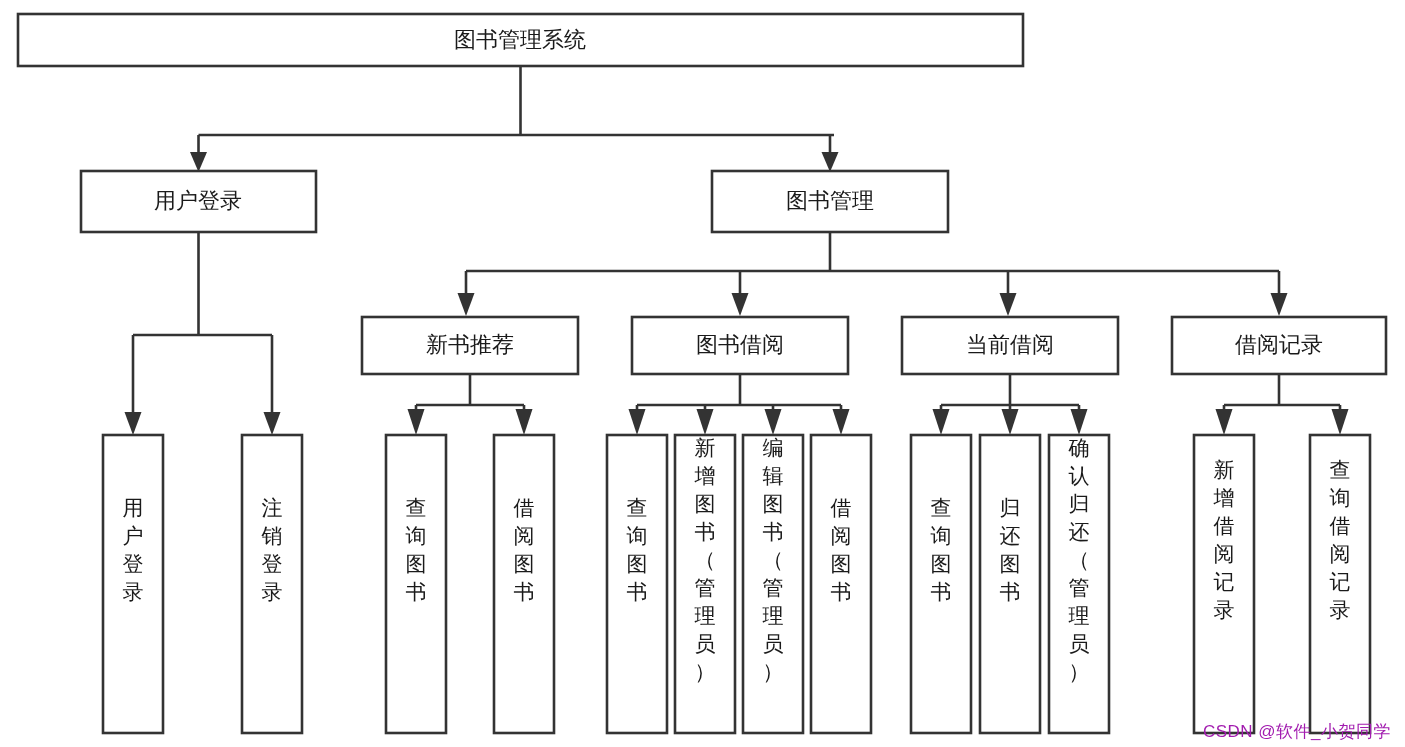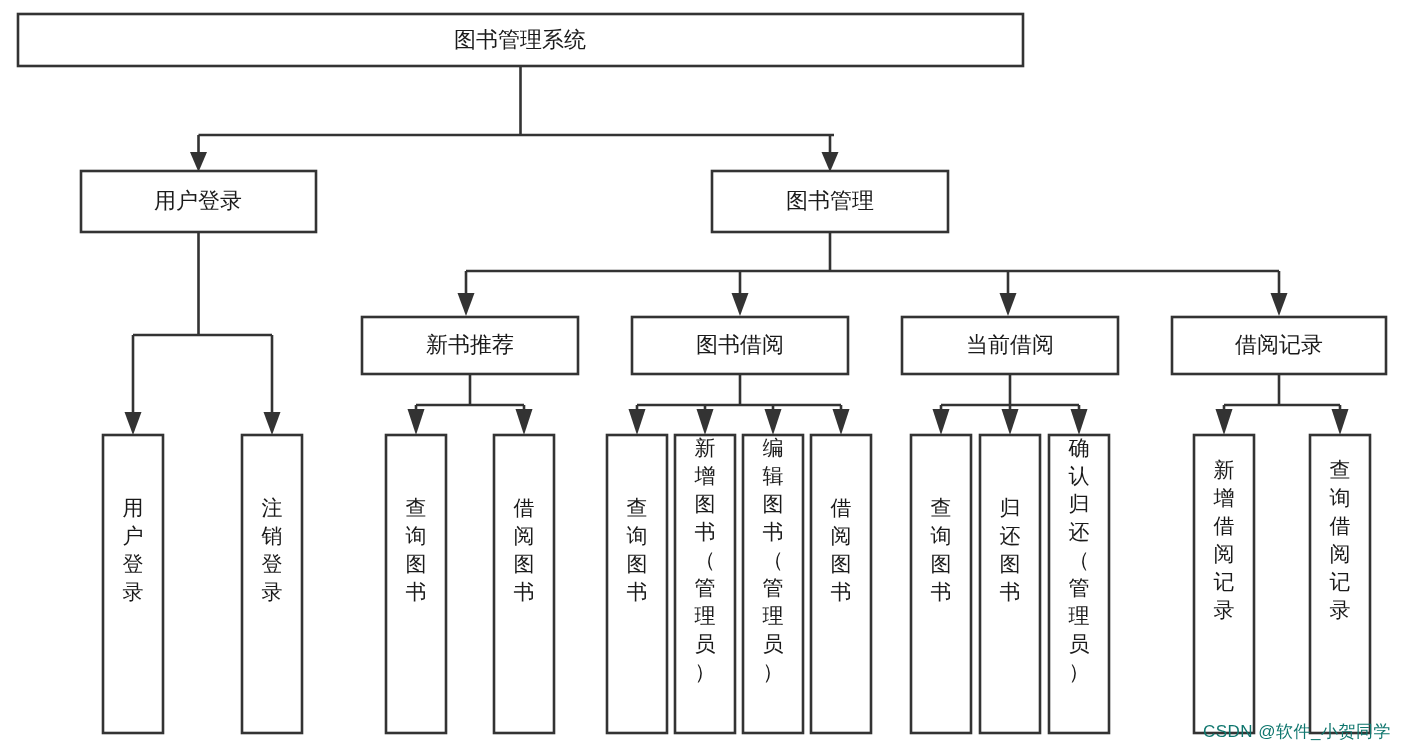--- a/index.html
+++ b/index.html
@@ -52,21 +52,21 @@
     font-size: 21px;
     fill: #1a1a1a;
     text-anchor: middle;
   }
   .watermark {
     position: absolute;
     right: 8px;
     bottom: 4px;
     font-family: "Liberation Sans", "DejaVu Sans", sans-serif;
     font-size: 17px;
-    color: #0f766e;
+    color: #a21caf;
     letter-spacing: 0.5px;
     white-space: nowrap;
     pointer-events: none;
   }
 </style>
 </head>
 <body>
 
 <div id="diagram-root">
   <svg id="flowchart" viewBox="0 0 1405 747" xmlns="http://www.w3.org/2000/svg">

